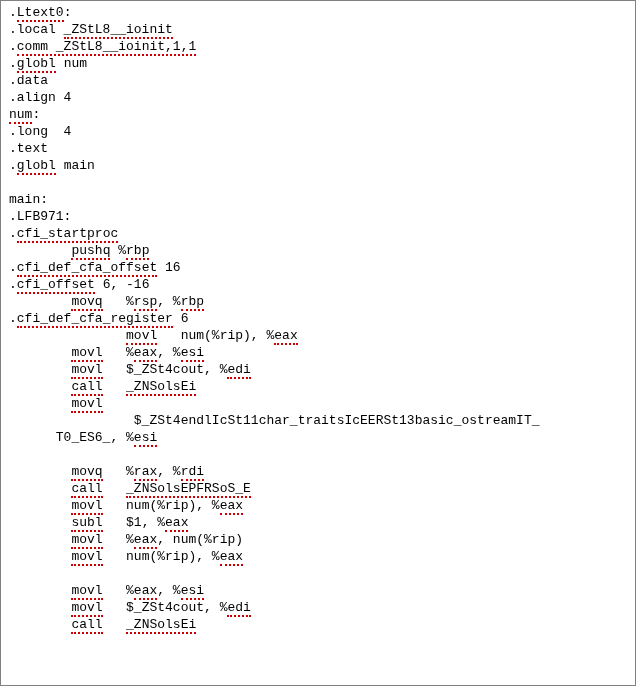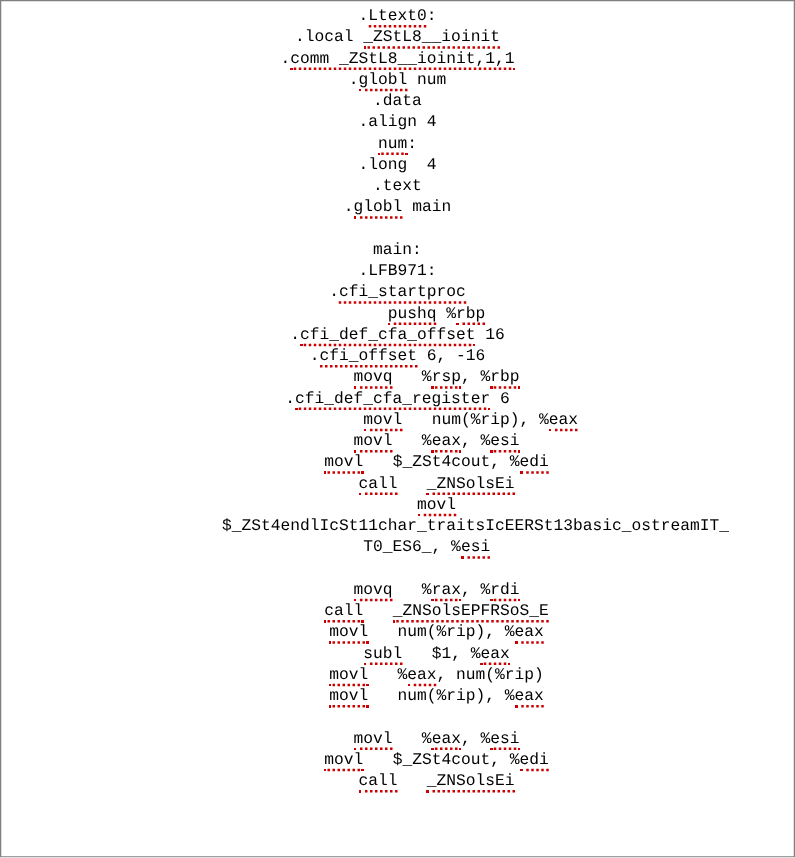--- a/index.html
+++ b/index.html
@@ -16,21 +16,20 @@
     .editor-container {
       width: 100%;
       height: 100%;
       border: 1px solid #808080;
       background: #ffffff;
       overflow: auto;
     }
     .editor-content {
       padding: 4px 8px;
       white-space: pre;
-      text-align: center;
     }
     .line {
       min-height: 17px;
     }
     .t { white-space: pre; }
     .spell-dots {
       border-bottom: 2px dotted #cc0000;
       padding-bottom: 0;
     }
   </style>

